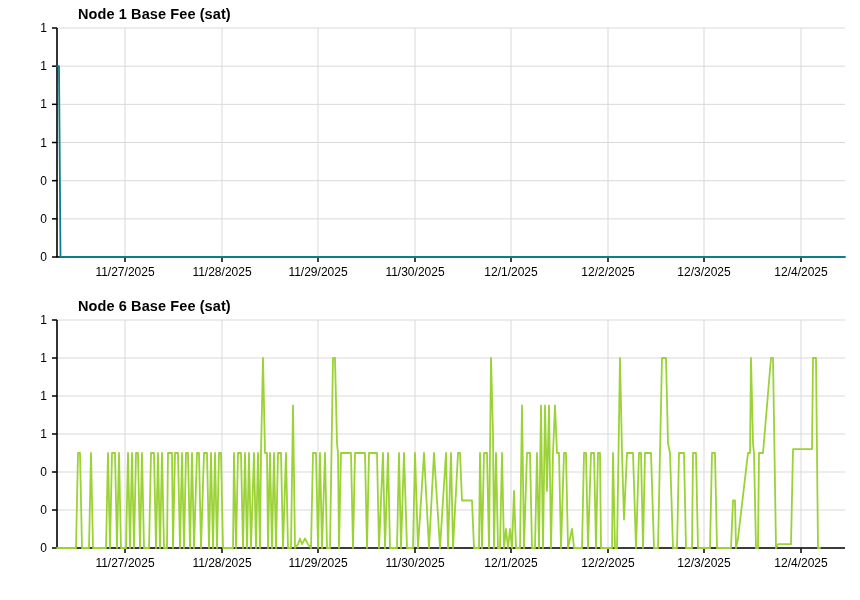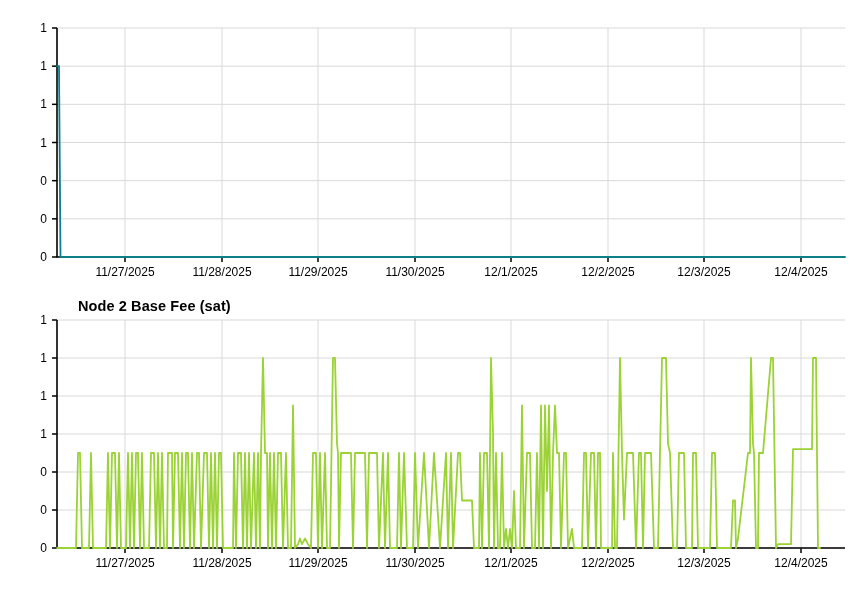--- a/index.html
+++ b/index.html
@@ -6,21 +6,22 @@
   body{width:860px;height:600px;overflow:hidden;}
   .canvas{position:relative;width:860px;height:600px;font-family:"Liberation Sans",sans-serif;background:#ffffff;}
   .chart-title{position:absolute;left:78px;font-weight:700;font-size:14.5px;color:#000;letter-spacing:0.1px;}
   #plot{position:absolute;left:0;top:0;}
   text.tick{font-family:"Liberation Sans",sans-serif;font-size:12px;fill:#000000;}
 </style>
 </head>
 <body>
 
 <main class="canvas">
-  <div class="chart-title" style="top:298px">Node 2 Base Fee (sat)</div>
+  <div class="chart-title" style="top:6px">Node 1 Base Fee (sat)</div>
+  <div class="chart-title" style="top:298px">Node 6 Base Fee (sat)</div>
   <svg id="plot" width="860" height="600" viewBox="0 0 860 600">
       <line x1="125" y1="28" x2="125" y2="257" stroke="#d9d9d9" stroke-width="1"></line>
       <line x1="125" y1="257" x2="125" y2="262" stroke="#000000" stroke-width="1.5"></line>
       <text x="125" y="276" text-anchor="middle" class="tick">11/27/2025</text>
       <line x1="222" y1="28" x2="222" y2="257" stroke="#d9d9d9" stroke-width="1"></line>
       <line x1="222" y1="257" x2="222" y2="262" stroke="#000000" stroke-width="1.5"></line>
       <text x="222" y="276" text-anchor="middle" class="tick">11/28/2025</text>
       <line x1="318" y1="28" x2="318" y2="257" stroke="#d9d9d9" stroke-width="1"></line>
       <line x1="318" y1="257" x2="318" y2="262" stroke="#000000" stroke-width="1.5"></line>
       <text x="318" y="276" text-anchor="middle" class="tick">11/29/2025</text>

